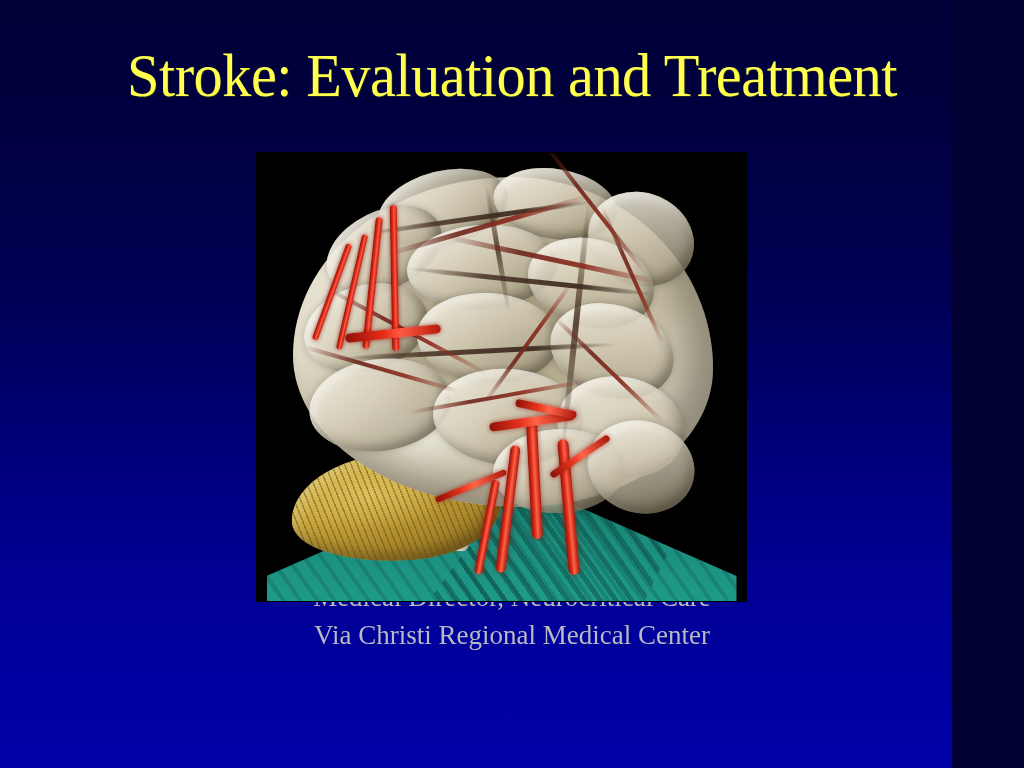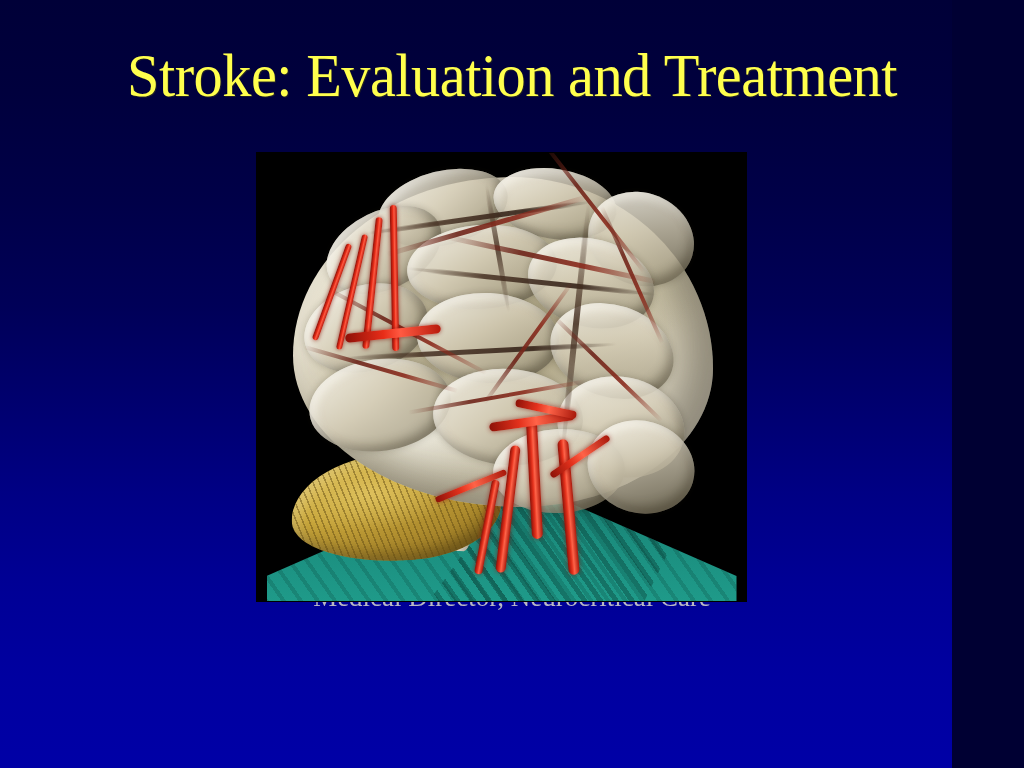--- a/index.html
+++ b/index.html
@@ -192,20 +192,21 @@
 </head>
 <body>
 
 <div class="slide">
 
   <div class="title">Stroke: Evaluation and Treatment</div>
 
   <div class="subtitle-block">
     <span class="subtitle-line"></span>
     <span class="subtitle-line">Medical Director, Neurocritical Care</span>
+    <span class="subtitle-line">Via Christi Regional Medical Center</span>
   </div>
 
   <div class="picture">
     <div class="pic-inner">
 
       <div class="base-plane"></div>
       <div class="base-hatch left"></div>
       <div class="base-hatch" style="clip-path:polygon(50% 0%, 86% 56%, 80% 100%, 34% 100%, 46% 40%);"></div>
 
       <div class="brainstem"></div>

